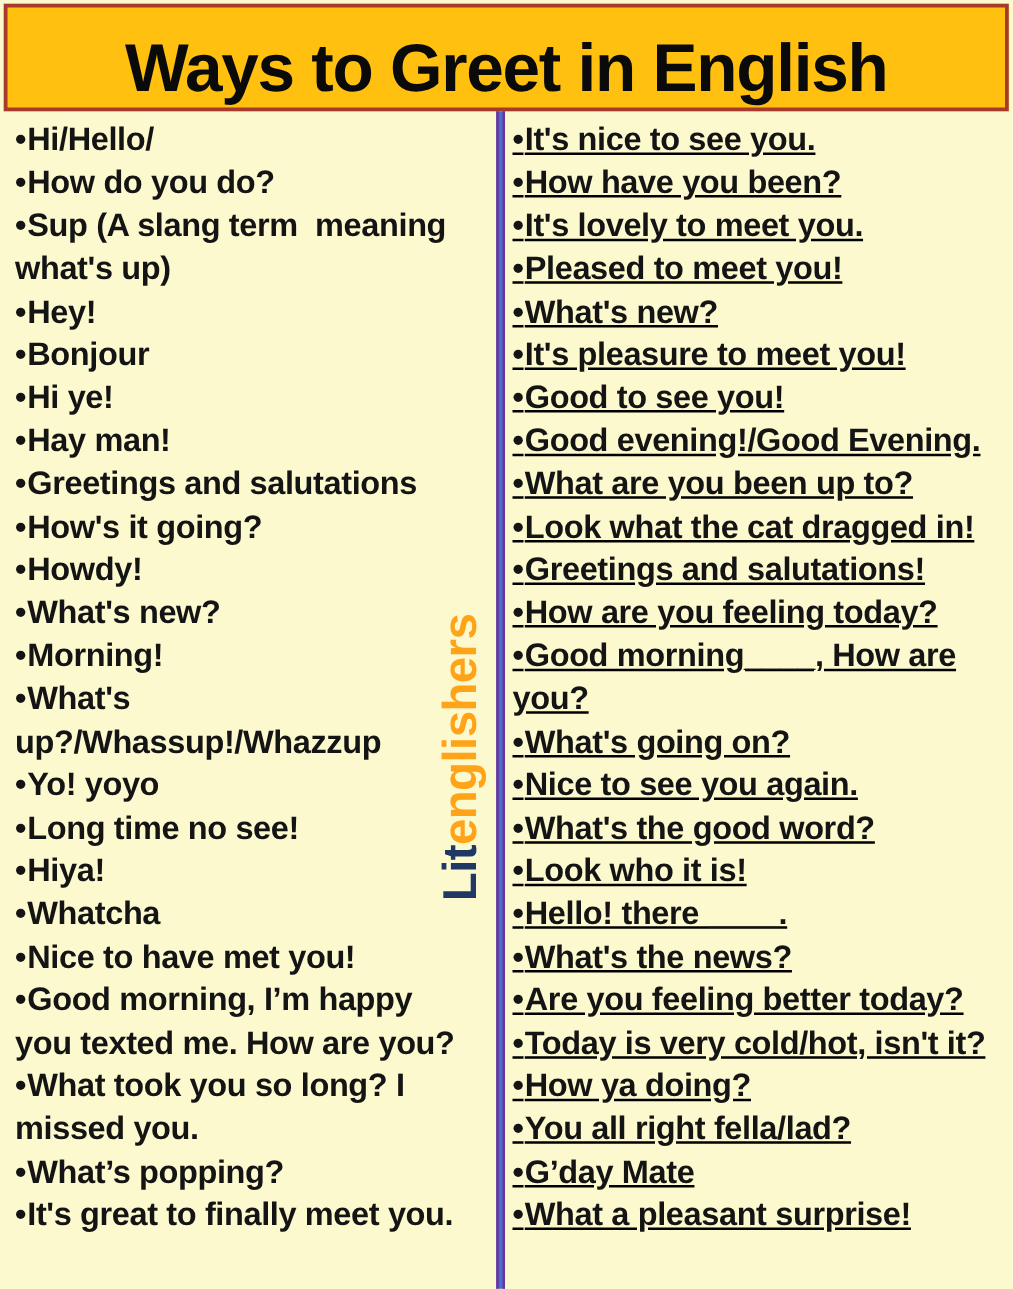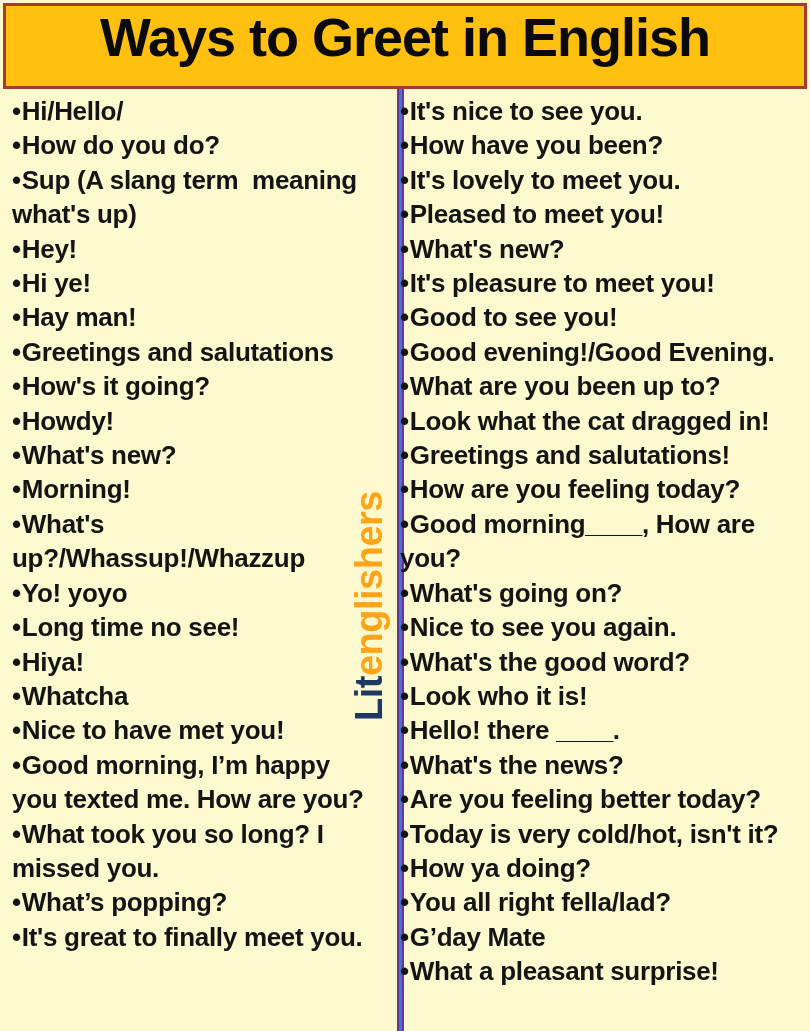--- a/index.html
+++ b/index.html
@@ -9,21 +9,21 @@
     background: var(--page_bg, #FCF9CF);
     overflow: hidden;
     font-family: "Liberation Sans", sans-serif;
   }
   .header {
     position: absolute;
     left: 3px; top: 3px; right: 3px;
     height: 80px;
     background: var(--header_bg, #FFC010);
     border: 3px solid var(--header_border, #A63A2B);
-    display: flex; align-items: flex-start; justify-content: center;
+    display: flex; align-items: flex-end; justify-content: center;
   }
   .title {
     font-size: 54px;
     font-weight: 800;
     letter-spacing: -1px;
     color: var(--title_text, #0A0A0A);
     margin: 0;
   }
   .divider {
     position: absolute;
@@ -31,21 +31,21 @@
     width: 3px;
     background: var(--divider_blue, #4472C4);
     border-left: 2px solid var(--divider_purple, #7030A0);
     border-right: 2px solid var(--divider_purple, #7030A0);
   }
   .col {
     position: absolute;
     top: 94px;
   }
   .col-left  { left: 12px;  width: 384px; }
-  .col-right { left: 400px; width: 396px; }
+  .col-right { left: 410px; width: 396px; text-decoration: underline; }
   .greet-item {
     font-size: 26px;
     font-weight: bold;
     line-height: 34.4px;
     letter-spacing: -0.3px;
     color: var(--body_text, #141414);
     white-space: pre-wrap;
   }
   .bullet { margin-right: 1px; }
   .watermark {
@@ -66,20 +66,21 @@
 <div class="header">
   <h1 class="title">Ways to Greet in English</h1>
 </div>
 
 <div class="col col-left">
     <div class="greet-item"><span class="bullet">•</span>Hi/Hello/</div>
     <div class="greet-item"><span class="bullet">•</span>How do you do?</div>
     <div class="greet-item"><span class="bullet">•</span>Sup (A slang term  meaning
 what's up)</div>
     <div class="greet-item"><span class="bullet">•</span>Hey!</div>
+    <div class="greet-item"><span class="bullet">•</span>Bonjour</div>
     <div class="greet-item"><span class="bullet">•</span>Hi ye!</div>
     <div class="greet-item"><span class="bullet">•</span>Hay man!</div>
     <div class="greet-item"><span class="bullet">•</span>Greetings and salutations</div>
     <div class="greet-item"><span class="bullet">•</span>How's it going?</div>
     <div class="greet-item"><span class="bullet">•</span>Howdy!</div>
     <div class="greet-item"><span class="bullet">•</span>What's new?</div>
     <div class="greet-item"><span class="bullet">•</span>Morning!</div>
     <div class="greet-item"><span class="bullet">•</span>What's
 up?/Whassup!/Whazzup</div>
     <div class="greet-item"><span class="bullet">•</span>Yo! yoyo</div>

